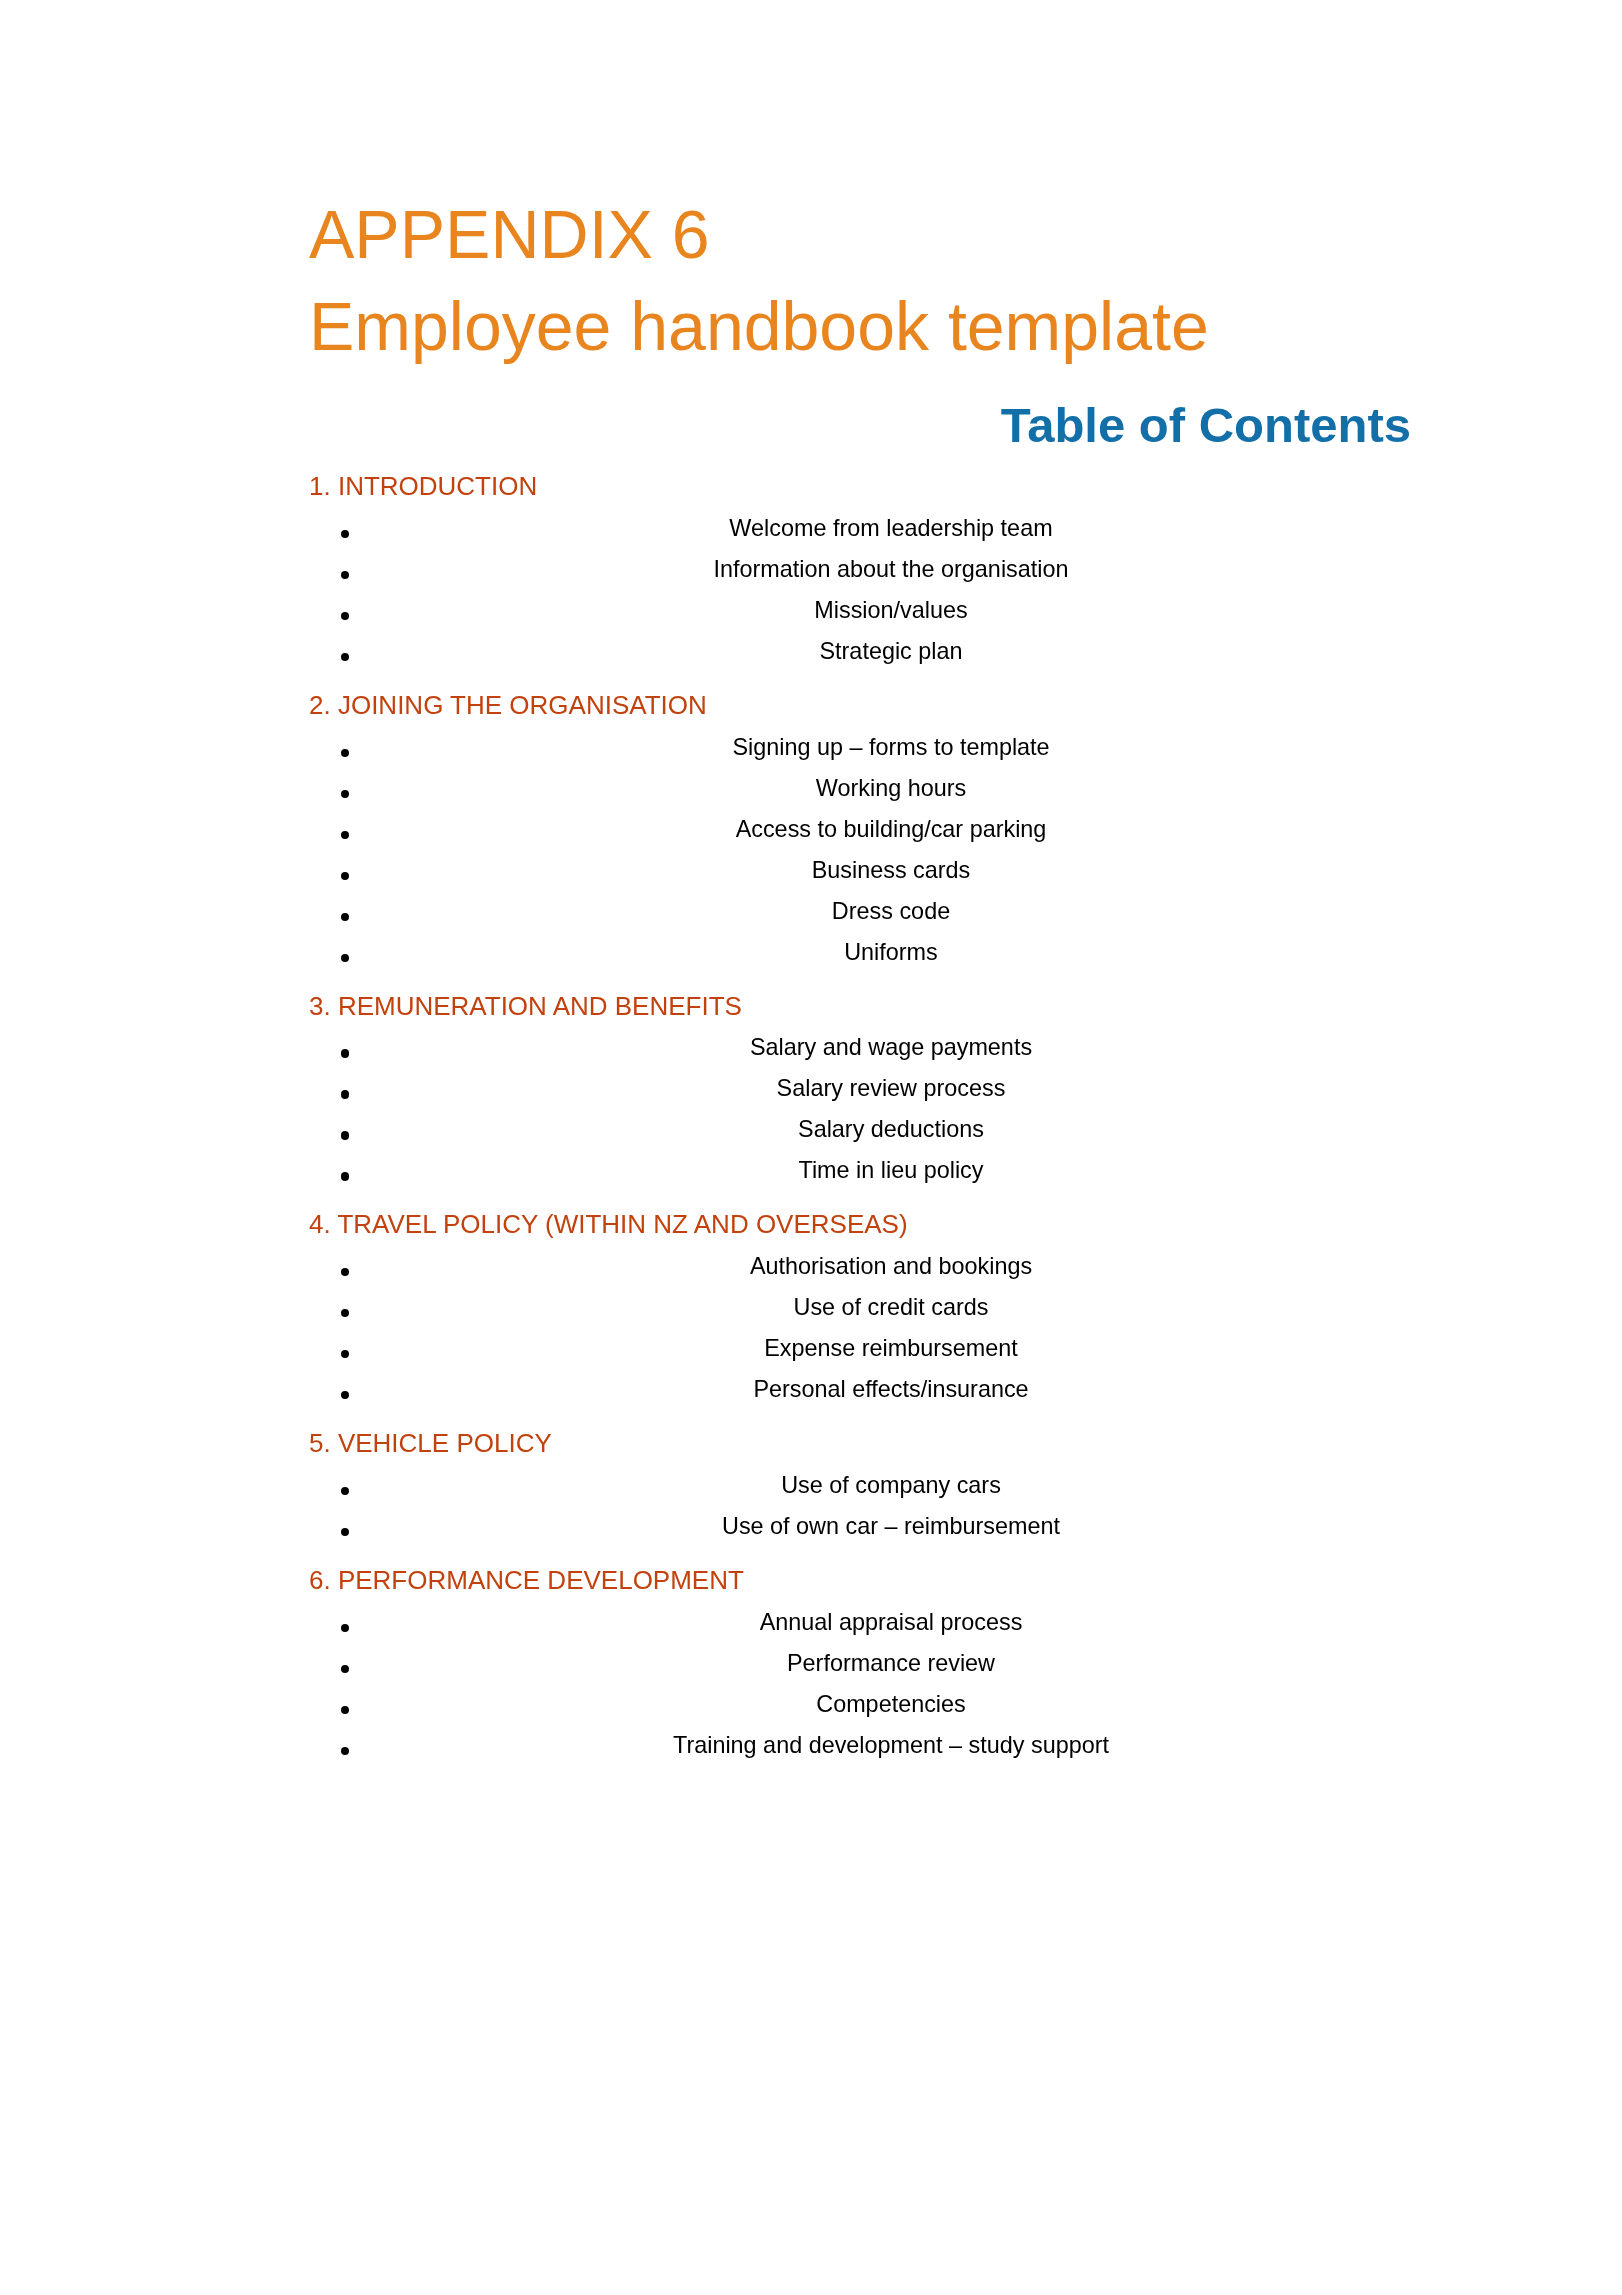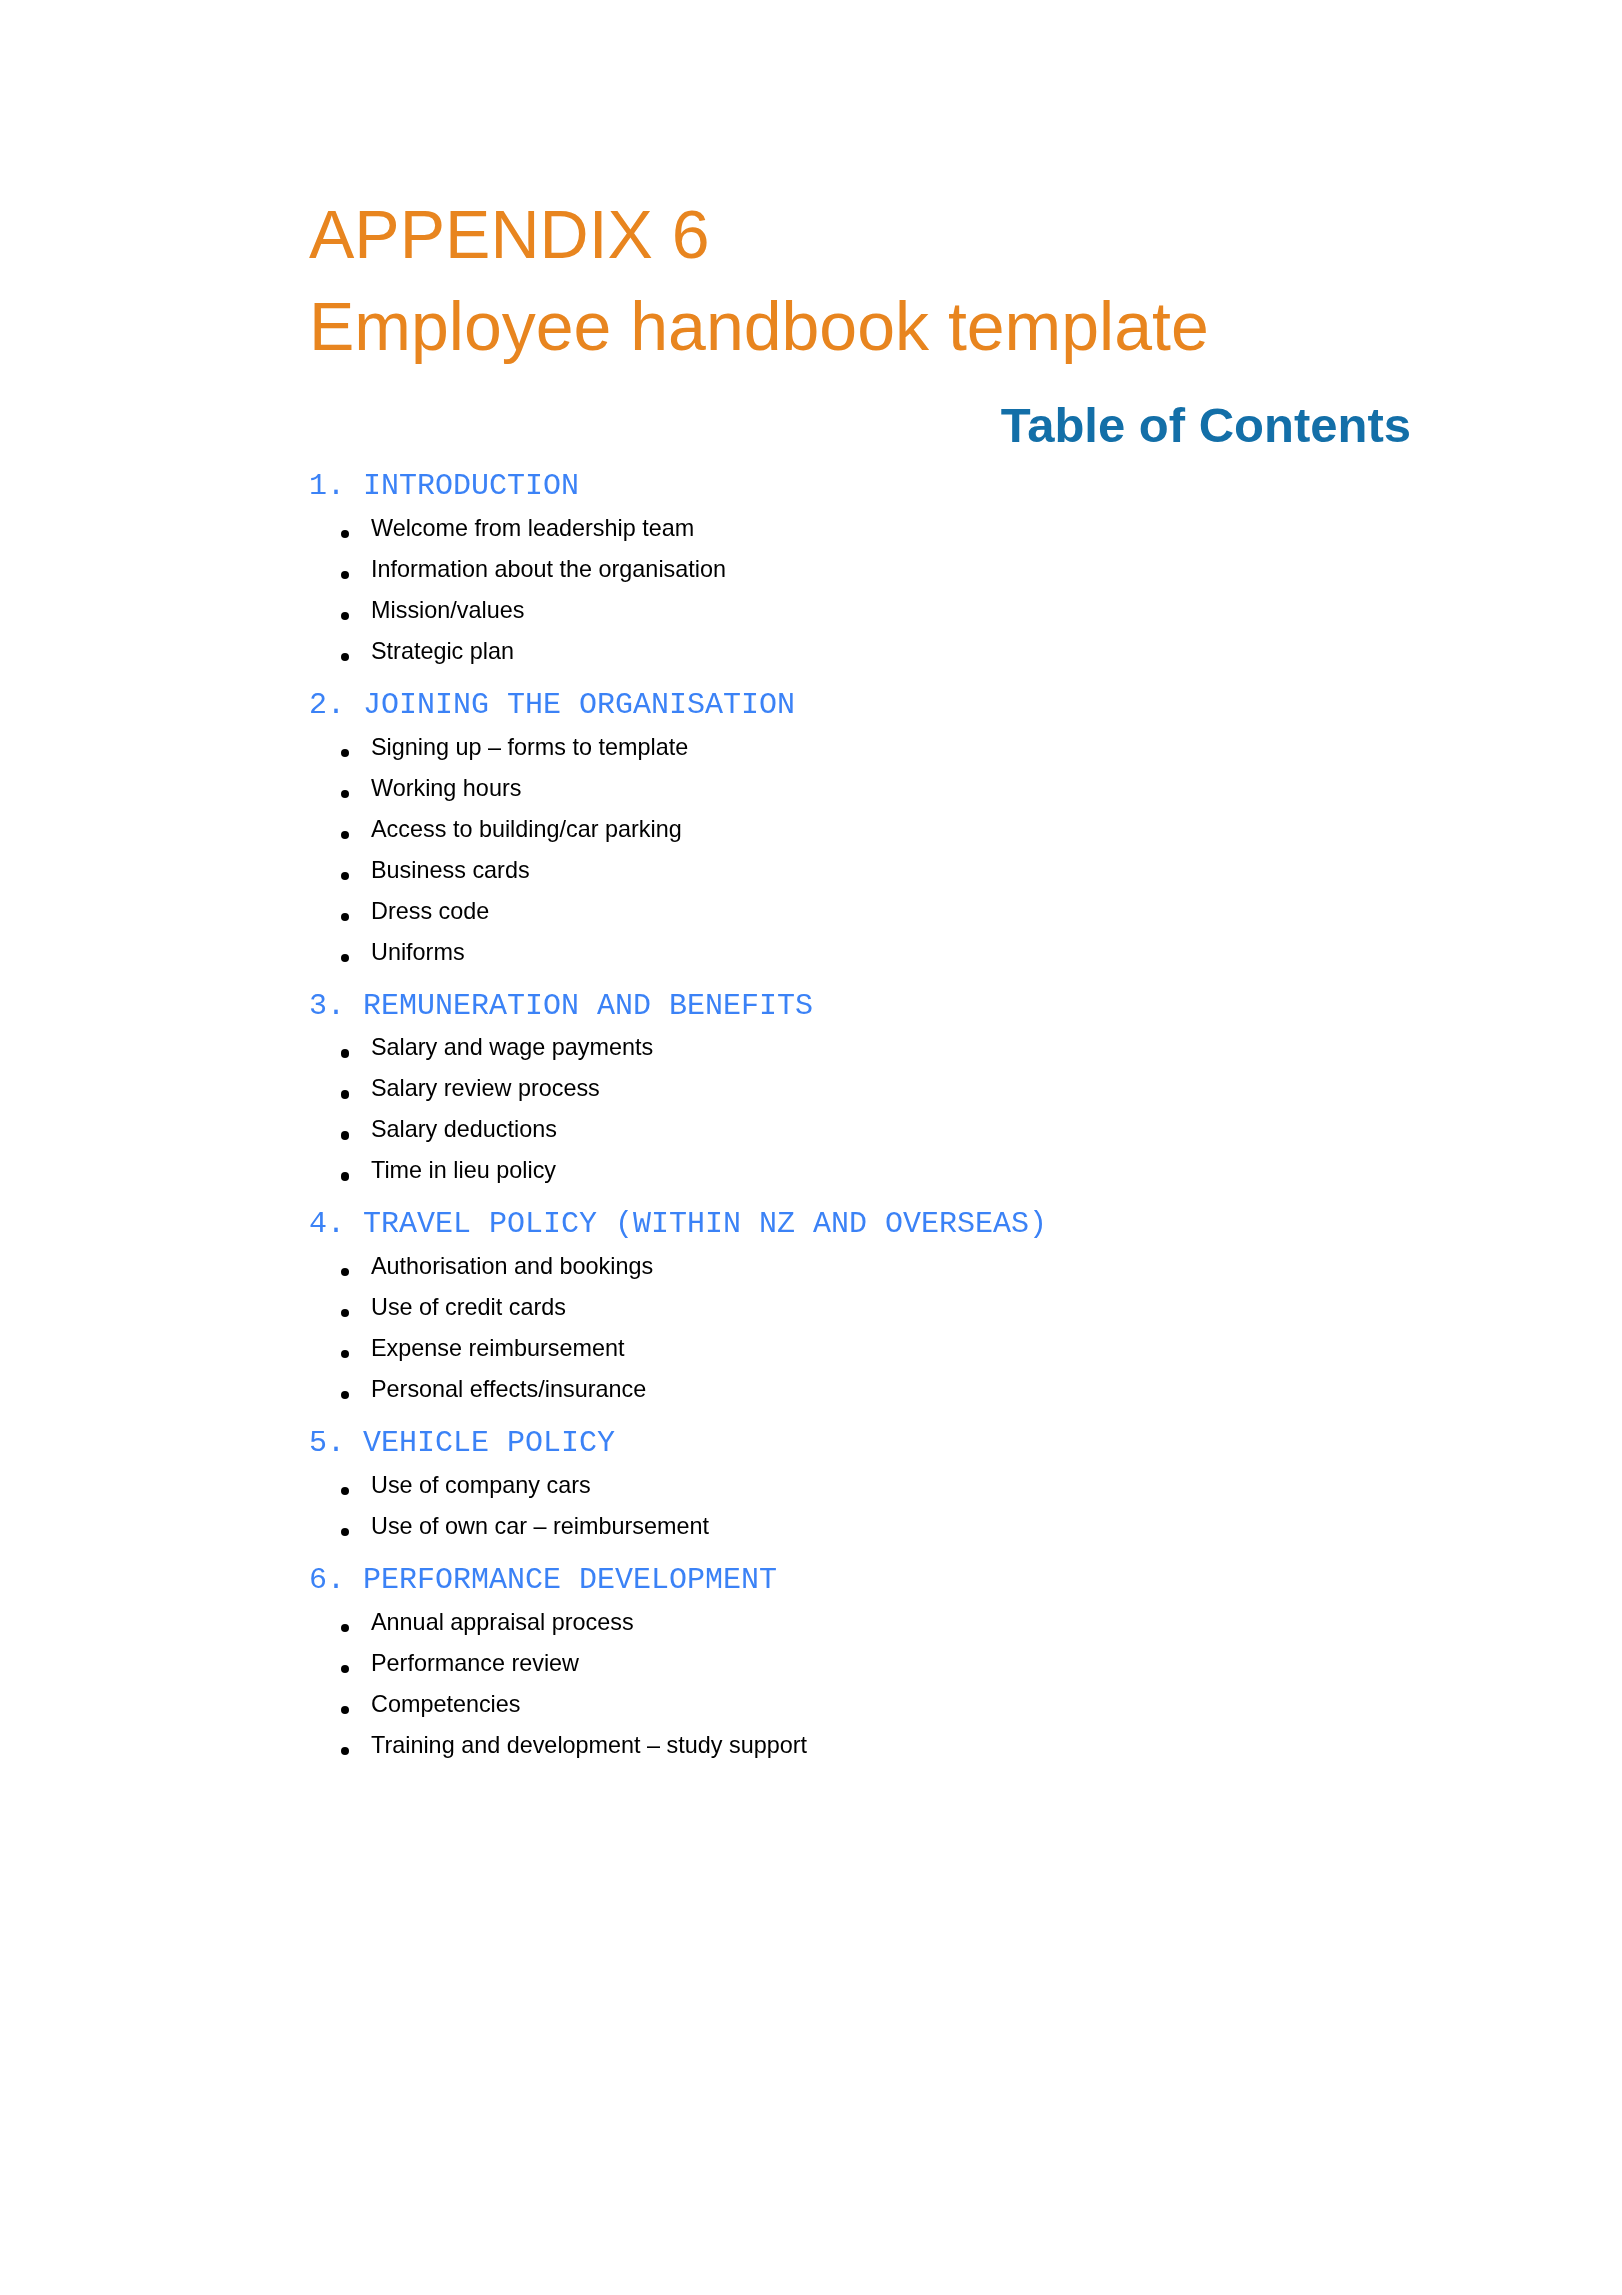--- a/index.html
+++ b/index.html
@@ -44,44 +44,44 @@
       font-size: 49px;
       line-height: 50px;
       margin: 27.5px 0 0 0;
       font-weight: bold;
       text-align: right;
     }
     .section {
       margin: 0;
     }
     .section-heading {
-      color: #3b82f6;
-      font-size: 30px;
+      color: #c2410c;
+      font-size: 26px;
       line-height: 40px;
       margin: 13px 0 1.8px 0;
       font-weight: normal;
       white-space: nowrap;
-      font-family: Liberation Mono, monospace;
     }
     .section:first-of-type .section-heading {
       margin-top: 16.5px;
     }
     .items {
       list-style: none;
       margin: 0;
       padding: 0;
     }
     .item {
       position: relative;
       height: 41px;
       line-height: 41px;
       padding-left: 62px;
       color: #000000;
       font-size: 23.4px;
       white-space: nowrap;
+      text-align: center;
     }
     .bullet {
       position: absolute;
       left: 32px;
       top: 22px;
       width: 8.3px;
       height: 8.3px;
       border-radius: 50%;
       background: #000000;
     }

